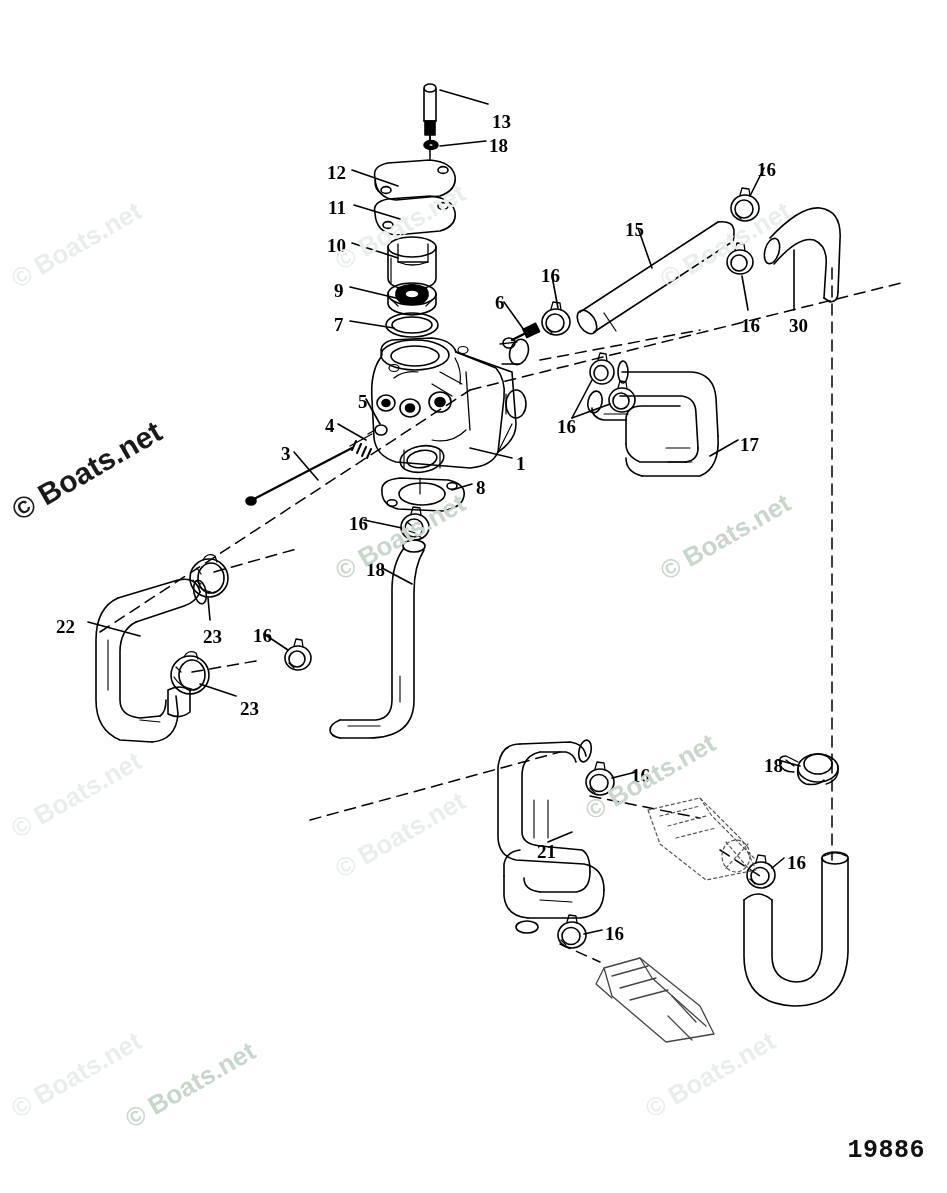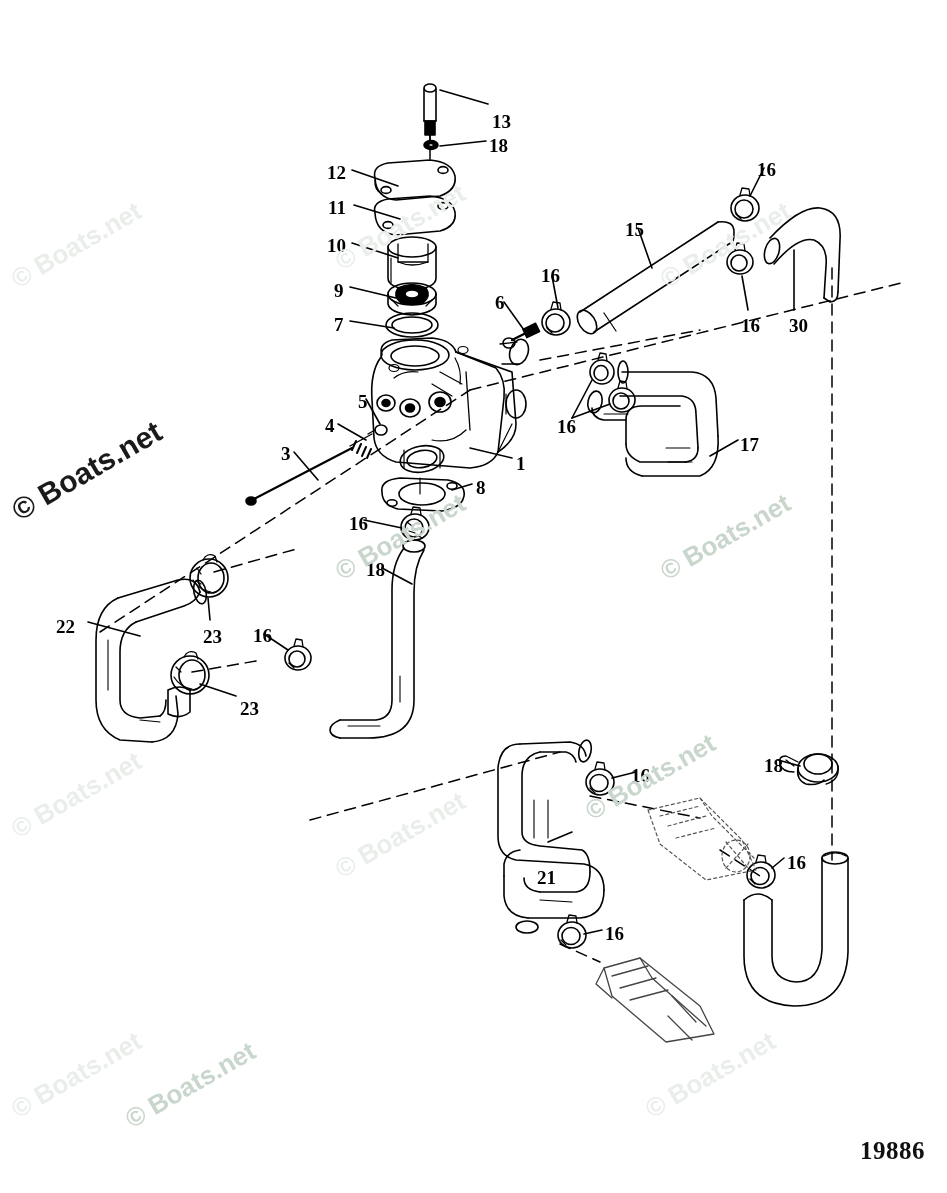--- a/index.html
+++ b/index.html
@@ -3,21 +3,21 @@
 <meta charset="utf-8">
 <style>
   html,body{margin:0;padding:0;background:#ffffff;}
   body{font-family:"Liberation Sans",sans-serif;}
   #page{position:relative;width:947px;height:1193px;background:#ffffff;overflow:hidden;}
   #art{position:absolute;left:0;top:0;width:947px;height:1193px;}
   .wm{position:absolute;color:#e9eeea;font-family:"Liberation Sans",sans-serif;
       font-weight:bold;white-space:nowrap;transform-origin:0 0;user-select:none;}
   .wm.dark{color:#1a1a1a;}
   .wm.mid{color:#c9d6cc;}
-  #partno{position:absolute;right:22px;bottom:28px;font-family:Liberation Serif, serif;
+  #partno{position:absolute;right:22px;bottom:28px;font-family:Liberation Mono, monospace;
           font-weight:bold;font-size:25px;color:#111;letter-spacing:0.5px;}
   .cal{position:absolute;font-family:"Liberation Serif",serif;font-weight:bold;
        font-size:19px;color:#000;line-height:1;user-select:none;}
 </style>
 </head>
 <body>
 
 <div id="page">
 
   <svg id="art" viewBox="0 0 947 1193">
@@ -403,21 +403,21 @@
       <div class="cal" style="left: 741px; top: 316px;">16</div>
       <div class="cal" style="left: 789px; top: 316px;">30</div>
       <div class="cal" style="left: 557px; top: 417px;">16</div>
       <div class="cal" style="left: 740px; top: 435px;">17</div>
       <div class="cal" style="left: 56px; top: 617px;">22</div>
       <div class="cal" style="left: 203px; top: 627px;">23</div>
       <div class="cal" style="left: 253px; top: 626px;">16</div>
       <div class="cal" style="left: 240px; top: 699px;">23</div>
       <div class="cal" style="left: 631px; top: 766px;">16</div>
       <div class="cal" style="left: 764px; top: 756px;">18</div>
-      <div class="cal" style="left: 537px; top: 868px; text-align: right;">21</div>
+      <div class="cal" style="left: 537px; top: 842px; text-align: right;">21</div>
       <div class="cal" style="left: 787px; top: 853px;">16</div>
       <div class="cal" style="left: 605px; top: 924px;">16</div>
     </div>
 
   <div id="wm-layer">
       <div class="wm" style="left: 6px; top: 268px; font-size: 26px; transform: rotate(-30deg);">© Boats.net</div>
       <div class="wm dark" style="left: 6px; top: 498px; font-size: 30px; transform: rotate(-30deg);">© Boats.net</div>
       <div class="wm" style="left: 6px; top: 818px; font-size: 26px; transform: rotate(-30deg);">© Boats.net</div>
       <div class="wm" style="left: 6px; top: 1098px; font-size: 26px; transform: rotate(-30deg);">© Boats.net</div>
       <div class="wm mid" style="left: 330px; top: 560px; font-size: 26px; transform: rotate(-30deg);">© Boats.net</div>

